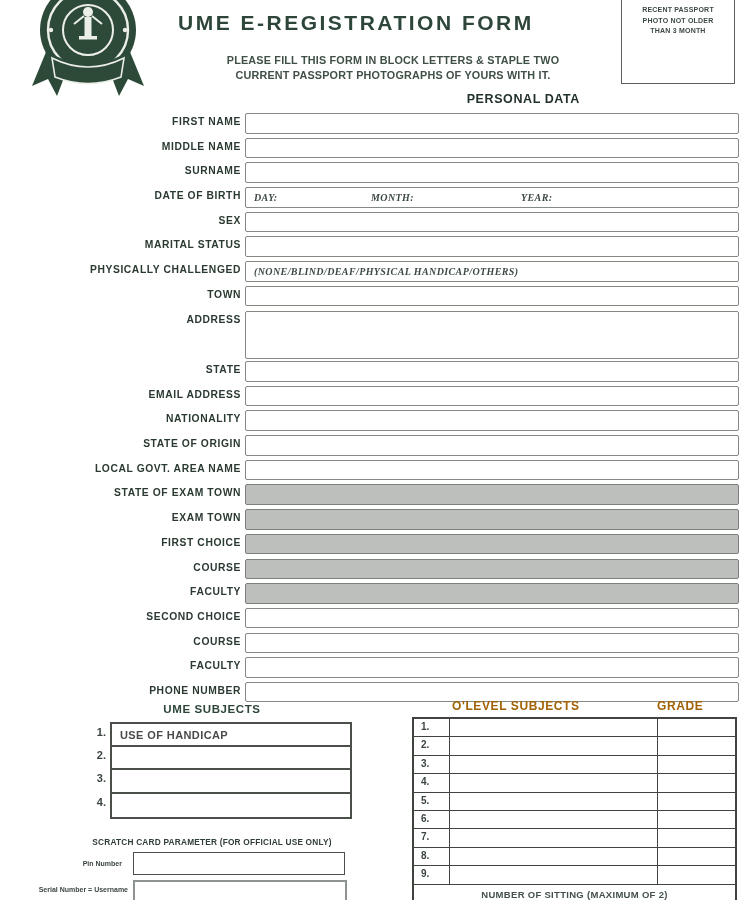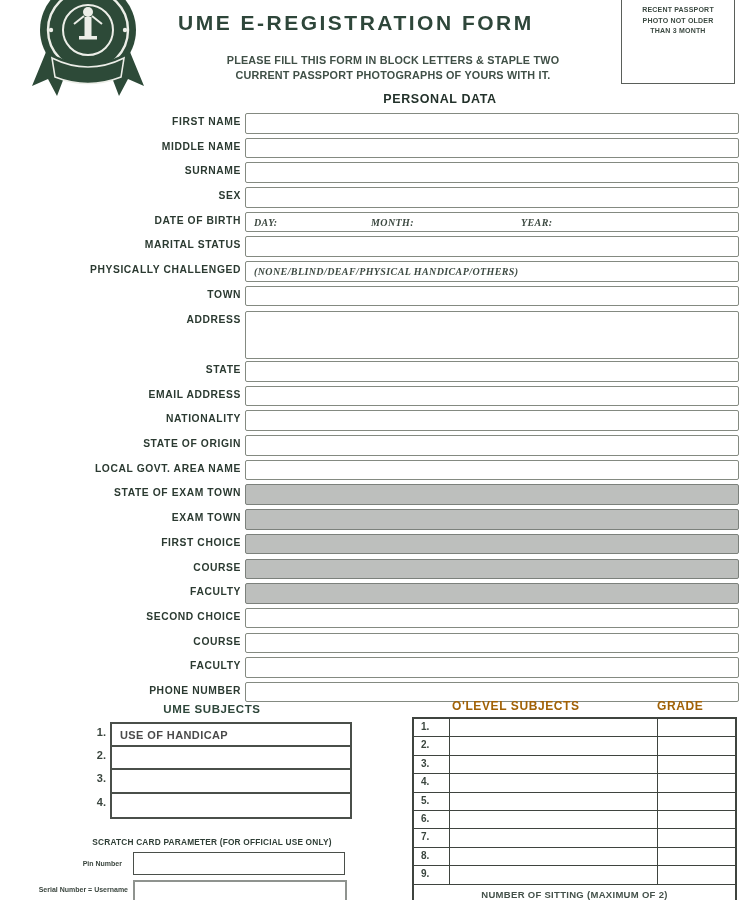--- a/index.html
+++ b/index.html
@@ -24,21 +24,21 @@
   .photo-box{
     position:absolute;left:621px;top:-8px;width:114px;height:92px;
     border:1.5px solid #5a5f5a;background:#fff;box-sizing:border-box;
     display:flex;justify-content:center;
   }
   .photo-box span{
     margin-top:12px;font-size:7px;font-weight:bold;color:#3c4a42;
     text-align:center;line-height:1.5;letter-spacing:0.2px;width:92px;
   }
   .personal-heading{
-    position:absolute;left:300px;top:92px;width:280px;text-align:center;
+    position:absolute;left:300px;top:92px;width:280px;text-align:right;
     font-size:12.5px;font-weight:bold;color:#22312a;letter-spacing:0.6px;
   }
   
   #rows{position:absolute;left:0;top:113px;width:750px;}
   .frow{position:relative;height:24.7px;padding-left:44px;}
   .frow.tall{height:50.5px;}
   .flabel{
     position:absolute;left:0;top:3px;width:241px;text-align:right;
     font-size:10.3px;font-weight:bold;color:#2b3a31;letter-spacing:0.6px;
     white-space:nowrap;
@@ -149,30 +149,30 @@
     </div>
     <div class="frow">
       <span class="flabel">MIDDLE NAME</span>
       <div class="fbox"></div>
     </div>
     <div class="frow">
       <span class="flabel">SURNAME</span>
       <div class="fbox"></div>
     </div>
     <div class="frow">
-      <span class="flabel">SEX</span>
-      <div class="fbox"></div>
-    </div>
-    <div class="frow">
       <span class="flabel">DATE OF BIRTH</span>
       <div class="fbox">
         <span class="seg" style="width: 117px;">DAY:</span>
         <span class="seg" style="width: 150px;">MONTH:</span>
         <span class="seg">YEAR:</span>
       </div>
+    </div>
+    <div class="frow">
+      <span class="flabel">SEX</span>
+      <div class="fbox"></div>
     </div>
     <div class="frow">
       <span class="flabel">MARITAL STATUS</span>
       <div class="fbox"></div>
     </div>
     <div class="frow">
       <span class="flabel">PHYSICALLY CHALLENGED</span>
       <div class="fbox">
         <span class="seg">(NONE/BLIND/DEAF/PHYSICAL HANDICAP/OTHERS)</span>
       </div>

